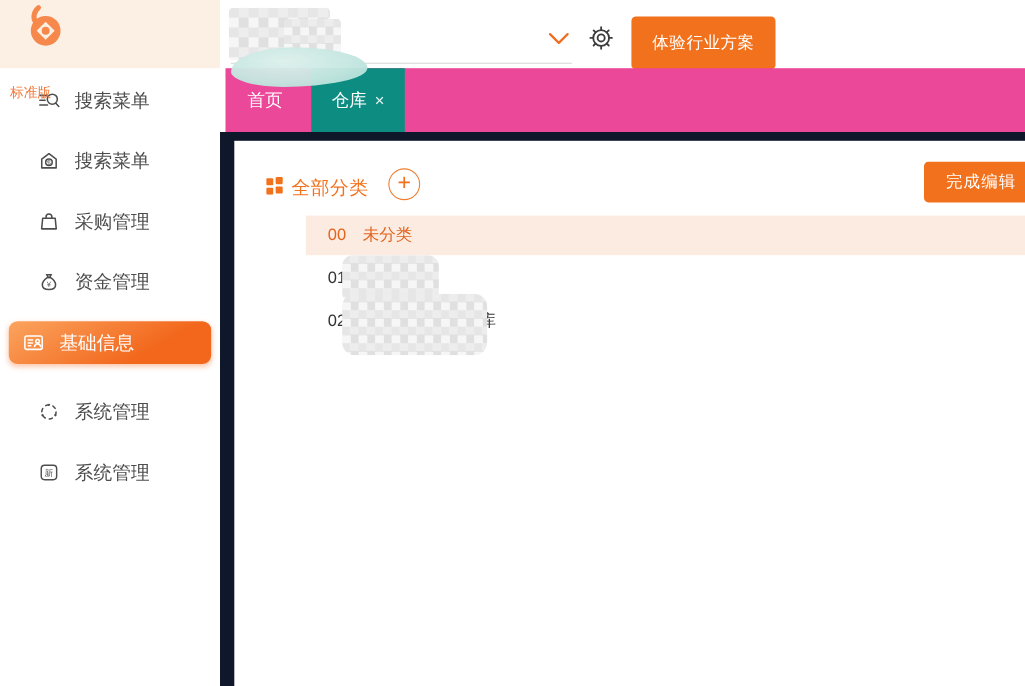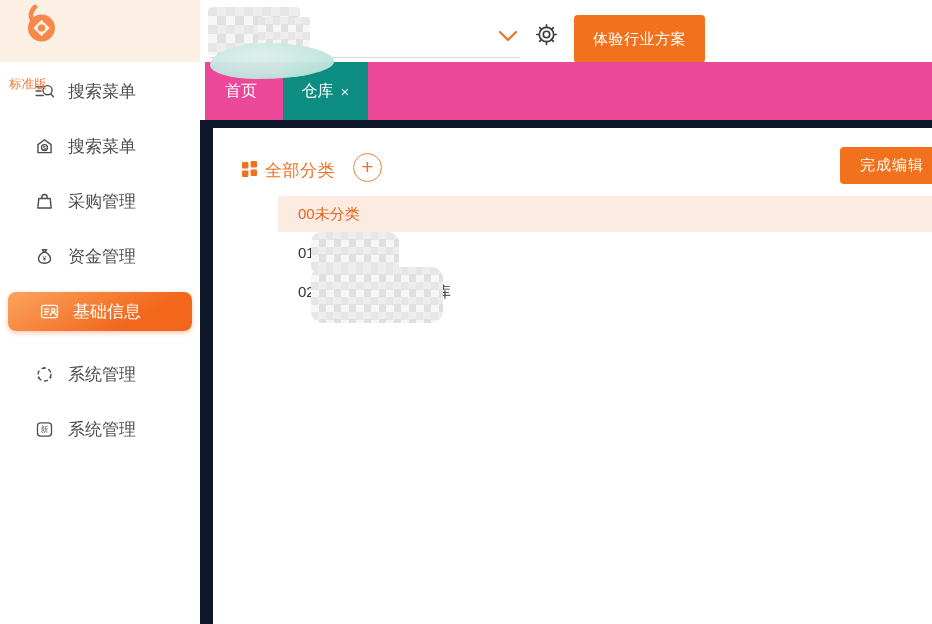--- a/index.html
+++ b/index.html
@@ -10,21 +10,21 @@
   
   .sidebar{width:200px;flex:none;background:#fff;display:flex;flex-direction:column;}
   .logo-area{height:62px;flex:none;background:#fcefe3;position:relative;}
   .logo-mark{position:absolute;left:20px;top:4px;}
   .brand-name{position:absolute;left:61px;top:20px;font-size:17px;font-weight:bold;color:#f78a4d;letter-spacing:1px;white-space:nowrap;}
   .brand-edition{position:absolute;left:9px;top:41px;font-size:12.5px;color:#f2793c;margin-top:35px;}
   .menu{flex:1;padding-top:2px;}
   .side-item{height:55px;box-sizing:border-box;cursor:pointer;}
   .side-item .inner{display:flex;align-items:center;gap:13px;height:100%;padding-left:34px;color:#4d4d4d;font-size:17px;text-align:center;}
   .side-item svg{flex:none;display:block;}
-  .side-item.active .inner{margin:8px 8px;height:39px;padding-left:31px;color:#fff;
+  .side-item.active .inner{margin:8px 8px;height:39px;padding-left:12px;color:#fff;
       background:linear-gradient(150deg,#fba45f 0%,#f2671c 70%);border-radius:8px;
       box-shadow:0 2px 5px rgba(242,103,28,.35);}
 
   
   .right{flex:1;display:flex;flex-direction:column;position:relative;background:#fff;min-width:0;}
 
   .topbar{height:62px;flex:none;position:relative;background:#fff;}
   .tb-underline{position:absolute;left:10px;top:57px;width:310px;height:1px;background:#d9d9d9;}
   .tb-chevron{position:absolute;left:298px;top:29px;}
   .tb-gear{position:absolute;left:334px;top:22px;cursor:pointer;}
@@ -55,21 +55,21 @@
   .add-btn{position:absolute;left:140px;top:25px;width:29px;height:29px;box-sizing:border-box;
       border:1.5px solid #f0judge;border:1.5px solid #f07f33;border-radius:50%;background:#fff;color:#f2711c;
       display:flex;align-items:center;justify-content:center;font-size:21px;line-height:1;
       font-family:inherit;cursor:pointer;padding:0 0 2px 0;}
   .finish-btn{position:absolute;right:-12px;top:19px;height:37px;padding:0 20px;border:none;border-radius:4px;
       background:#f2711c;color:#fff;font-size:15px;font-family:inherit;cursor:pointer;letter-spacing:1px;}
 
   .rows{position:absolute;top:68px;left:65px;right:0;}
   .row{height:36px;line-height:36px;font-size:15px;color:#333;position:relative;
       padding-left:20px;margin-bottom:3px;cursor:pointer;}
-  .row .code{margin-right:0;}
+  .row .code{margin-right:15px;}
   .row.hl{background:#fcebe0;color:#e2641f;}
   .row-mosaic{position:absolute;z-index:2;}
   .m-r2{left:33px;top:-3px;width:88px;height:44px;border-radius:10px;}
   .m-r3{left:33px;top:-7px;width:132px;height:56px;border-radius:12px;}
   .row .suffix{position:absolute;left:158px;top:0;z-index:1;}
 </style>
 </head>
 <body>
 
 <div class="app">

